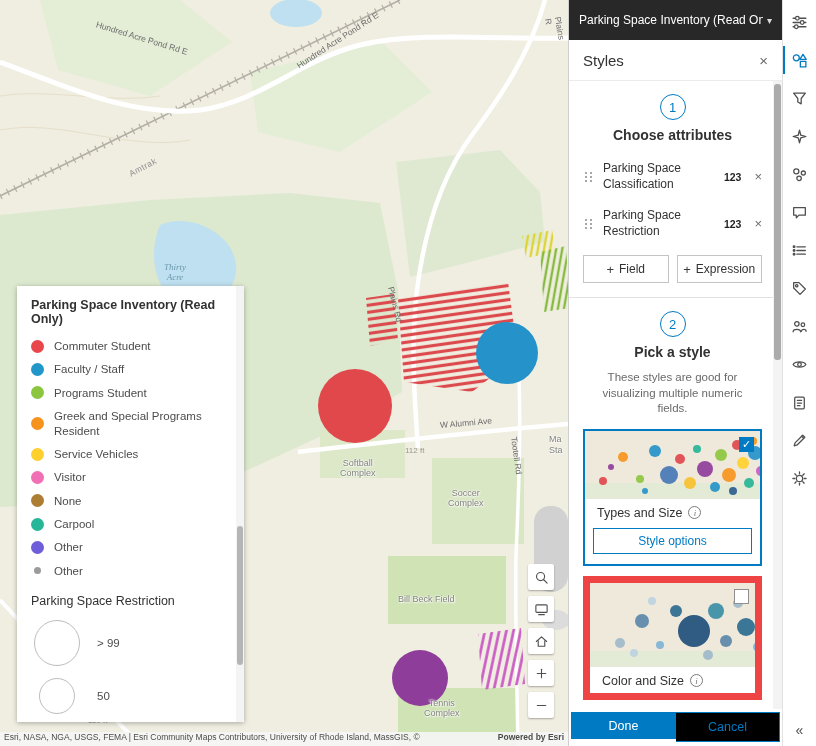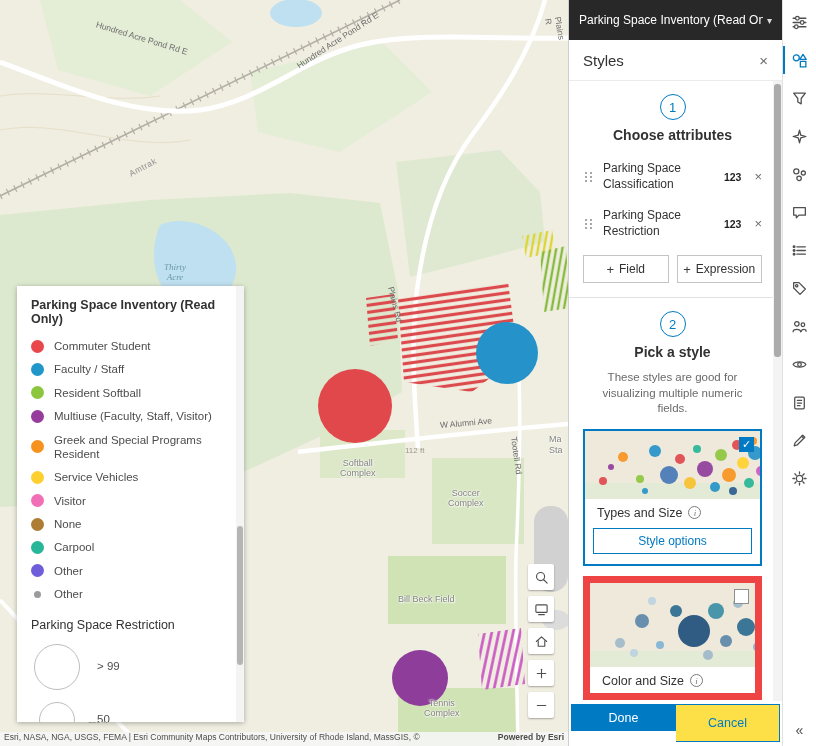--- a/index.html
+++ b/index.html
@@ -93,21 +93,21 @@
   .chip i { width:3px; border-radius:1px; }
   .card-label { display:flex; align-items:center; gap:6px; padding:7px 12px 5px; font-size:12.5px; color:#323232; }
   .info-icon { width:13px; height:13px; border:1px solid #7b7b7b; border-radius:50%; color:#7b7b7b;
                font-size:9px; display:flex; align-items:center; justify-content:center;
                font-family:"Liberation Serif",serif; font-style:italic; cursor:pointer; }
   .style-options-btn { display:block; margin:3px 8px 10px; width:calc(100% - 16px); height:26px;
                        border:1px solid #007ac2; background:#fff; color:#007ac2; font-size:12px; cursor:pointer; }
   .panel-footer { flex:none; display:flex; padding:3px 2px 4px; }
   .btn-done { flex:1; height:27px; background:#007ac2; color:#fff; border:1px solid #007ac2;
               font-size:12.5px; cursor:pointer; }
-  .btn-cancel { flex:1; height:38px; background:#fde047; color:#007ac2; border:1px solid #007ac2;
+  .btn-cancel { flex:1; height:30px; background:#000000; color:#007ac2; border:1px solid #007ac2;
                 border-left:none; font-size:12.5px; cursor:pointer; }
 
   
   .action-rail { width:34px; background:#fff; border-left:1px solid #e1e1e1; position:relative;
                  display:flex; flex-direction:column; align-items:center; padding-top:10px; gap:14px; }
   .rail-btn { width:24px; height:24px; display:flex; align-items:center; justify-content:center;
               position:relative; cursor:pointer; background:none; border:none; }
   .rail-btn.selected::before { content:""; position:absolute; left:-5px; top:-2px; bottom:-2px;
                                width:2px; background:#007ac2; }
   .rail-btn.selected svg * { stroke:#007ac2; }
@@ -211,25 +211,21 @@
             <div class="legend-item">
               <span class="swatch" style="background: rgb(232, 71, 75);"></span>
               <span class="legend-label">Commuter Student</span>
             </div>
             <div class="legend-item">
               <span class="swatch" style="background: rgb(33, 150, 201);"></span>
               <span class="legend-label">Faculty / Staff</span>
             </div>
             <div class="legend-item">
               <span class="swatch" style="background: rgb(140, 198, 62);"></span>
-              <span class="legend-label">Resident Softball</span>
-            </div>
-            <div class="legend-item">
-              <span class="swatch" style="background: rgb(150, 60, 156);"></span>
-              <span class="legend-label">Multiuse (Faculty, Staff, Visitor)</span>
+              <span class="legend-label">Programs Student</span>
             </div>
             <div class="legend-item">
               <span class="swatch" style="background: rgb(246, 146, 30);"></span>
               <span class="legend-label">Greek and Special Programs Resident</span>
             </div>
             <div class="legend-item">
               <span class="swatch" style="background: rgb(253, 208, 47);"></span>
               <span class="legend-label">Service Vehicles</span>
             </div>
             <div class="legend-item">

